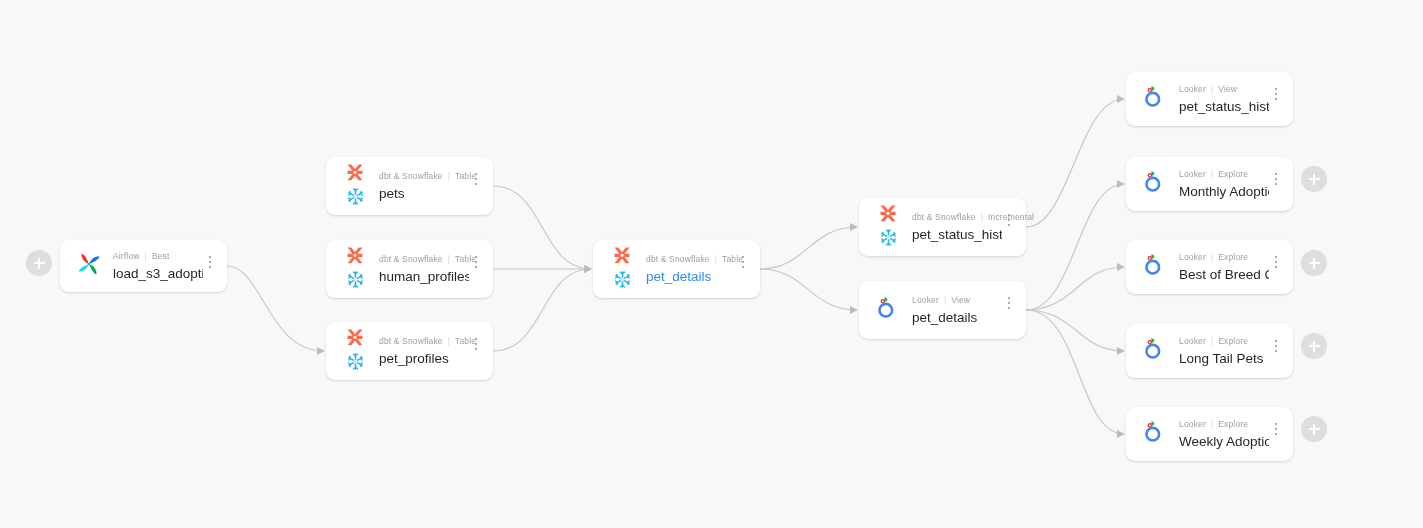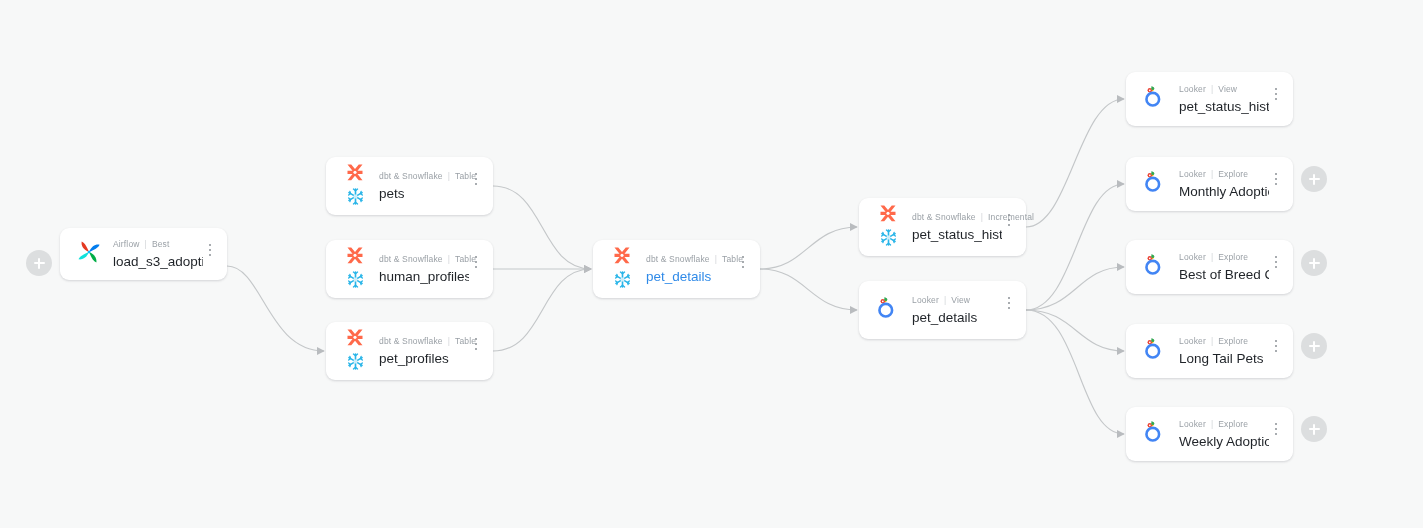--- a/index.html
+++ b/index.html
@@ -157,21 +157,21 @@
       <path d="M 1026 227 C 1070 227, 1078 99, 1124 99"></path>
 
       <path d="M 1026 310 C 1075 310, 1078 184, 1124 184"></path>
       <path d="M 1026 310 C 1075 310, 1078 267, 1124 267"></path>
       <path d="M 1026 310 C 1075 310, 1078 351, 1124 351"></path>
       <path d="M 1026 310 C 1080 310, 1078 434, 1124 434"></path>
     </g>
   </svg>
 
   <div id="nodes-layer">
-      <div class="node" style="left: 60px; top: 228px; width: 167px; height: 52px;">
+      <div class="node" style="left: 60px; top: 240px; width: 167px; height: 52px;">
         <div class="icon-stack">
           <span class="ico"><svg width="26" height="26" viewBox="0 0 64 64">
               <path d="M32 32 C 26 18, 22 10, 14 6 C 12 16, 18 26, 32 32 Z" fill="#E43921"></path>
               <path d="M32 32 C 46 26, 54 22, 58 14 C 48 12, 38 18, 32 32 Z" fill="#017CEE"></path>
               <path d="M32 32 C 38 46, 42 54, 50 58 C 52 48, 46 38, 32 32 Z" fill="#00AD46"></path>
               <path d="M32 32 C 18 38, 10 42, 6 50 C 16 52, 26 46, 32 32 Z" fill="#11E1DB"></path>
               <circle cx="32" cy="32" r="3.2" fill="#0CB6FF"></circle>
             </svg></span>
         </div>
         <div class="texts">

